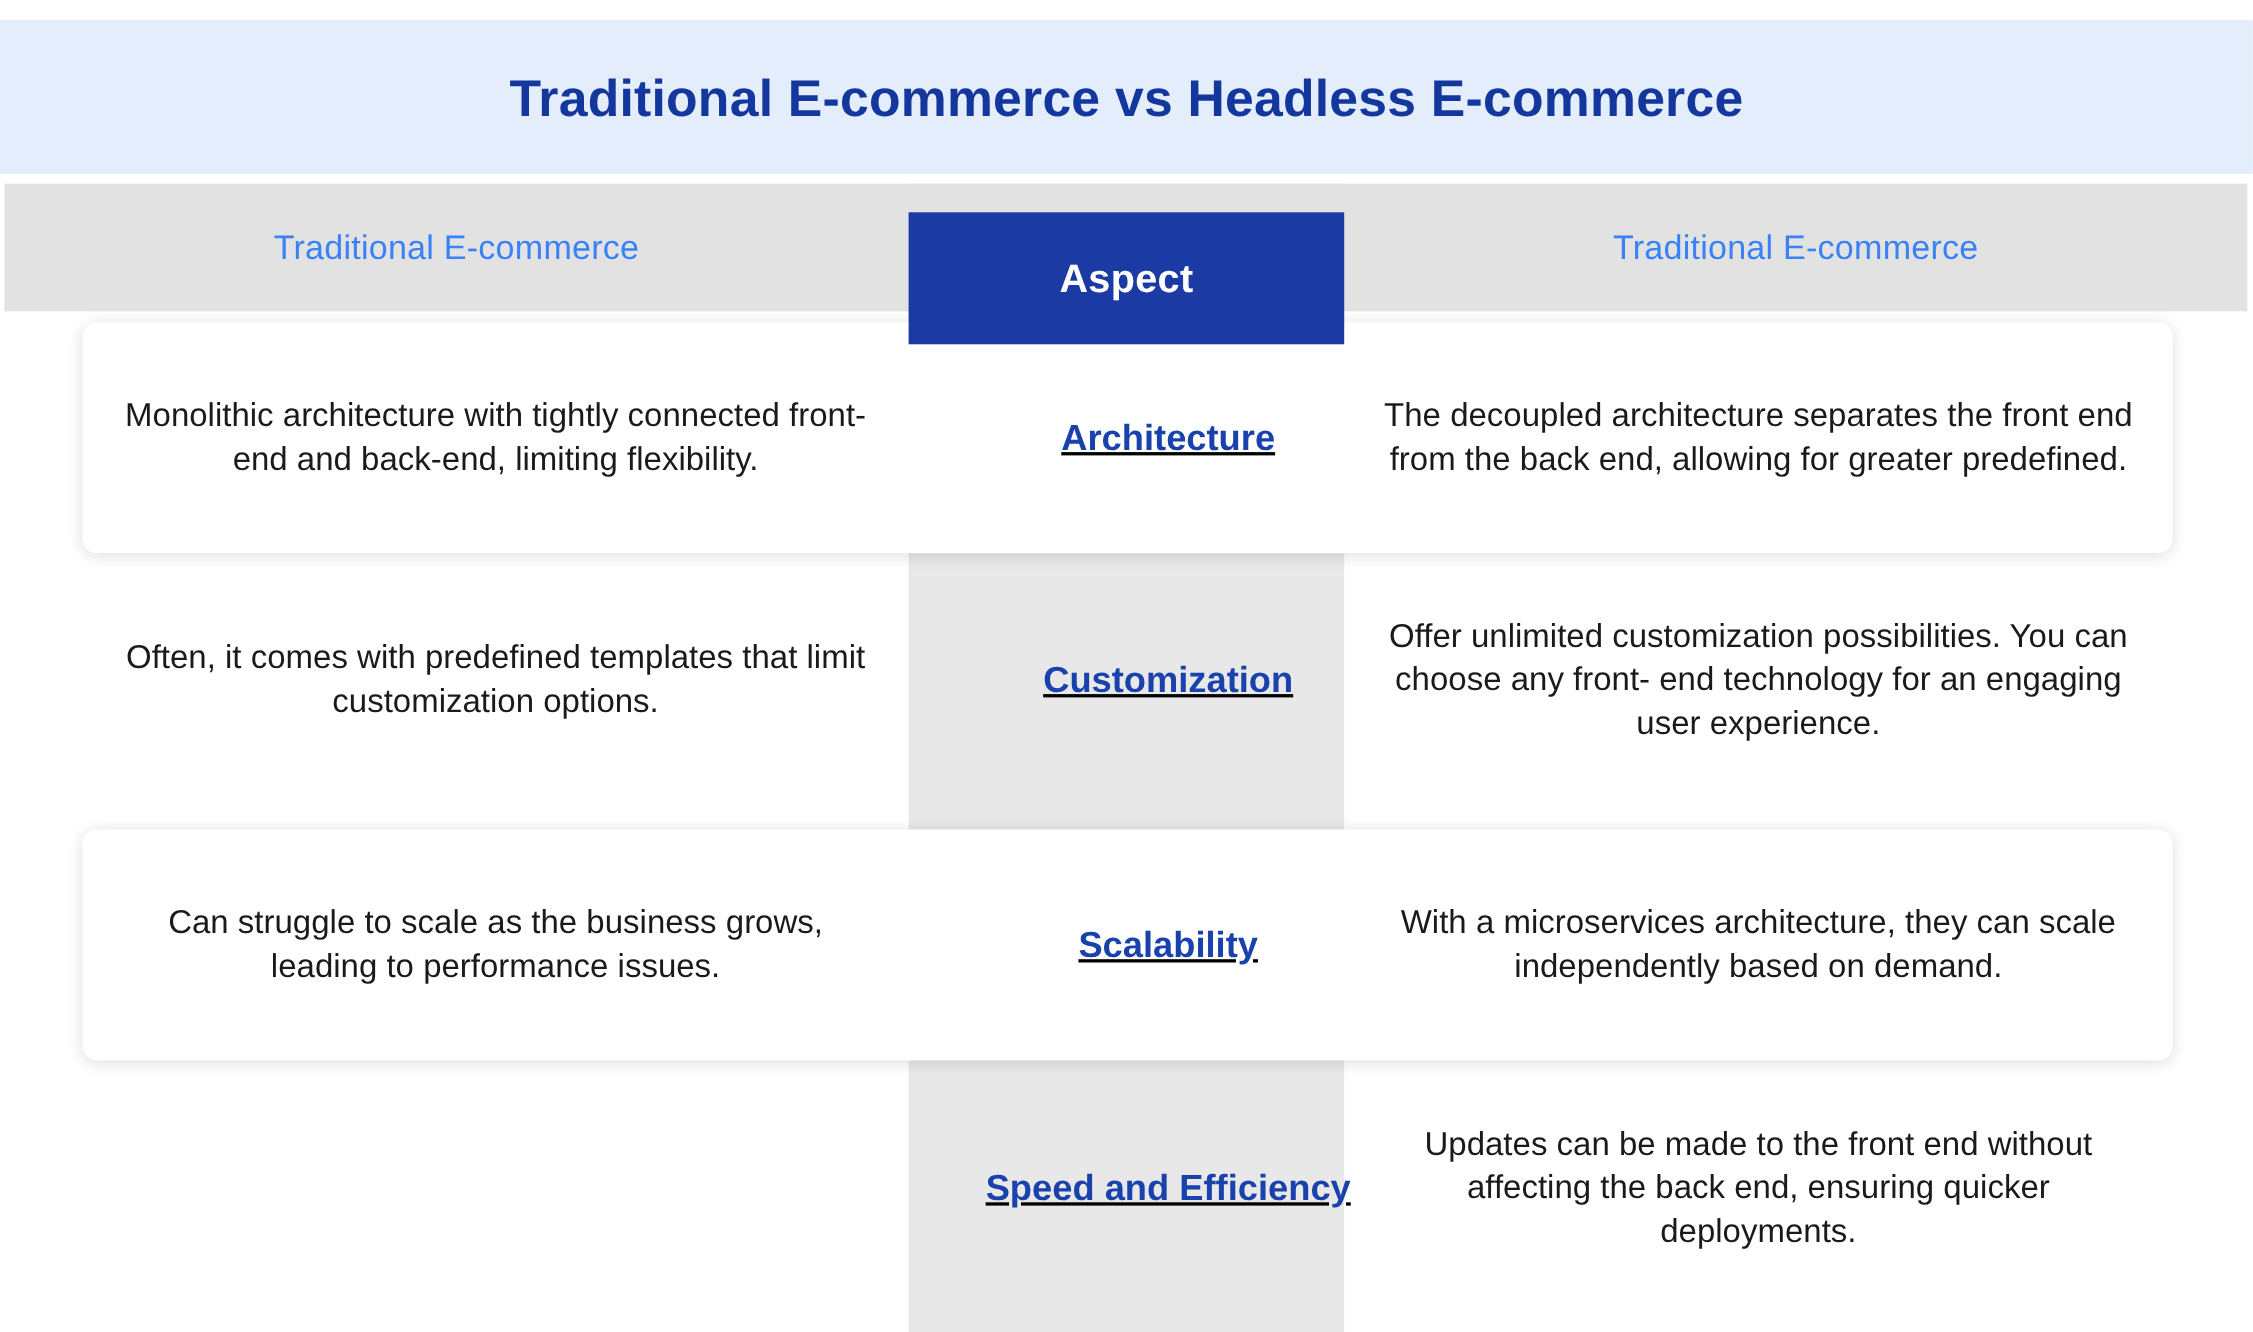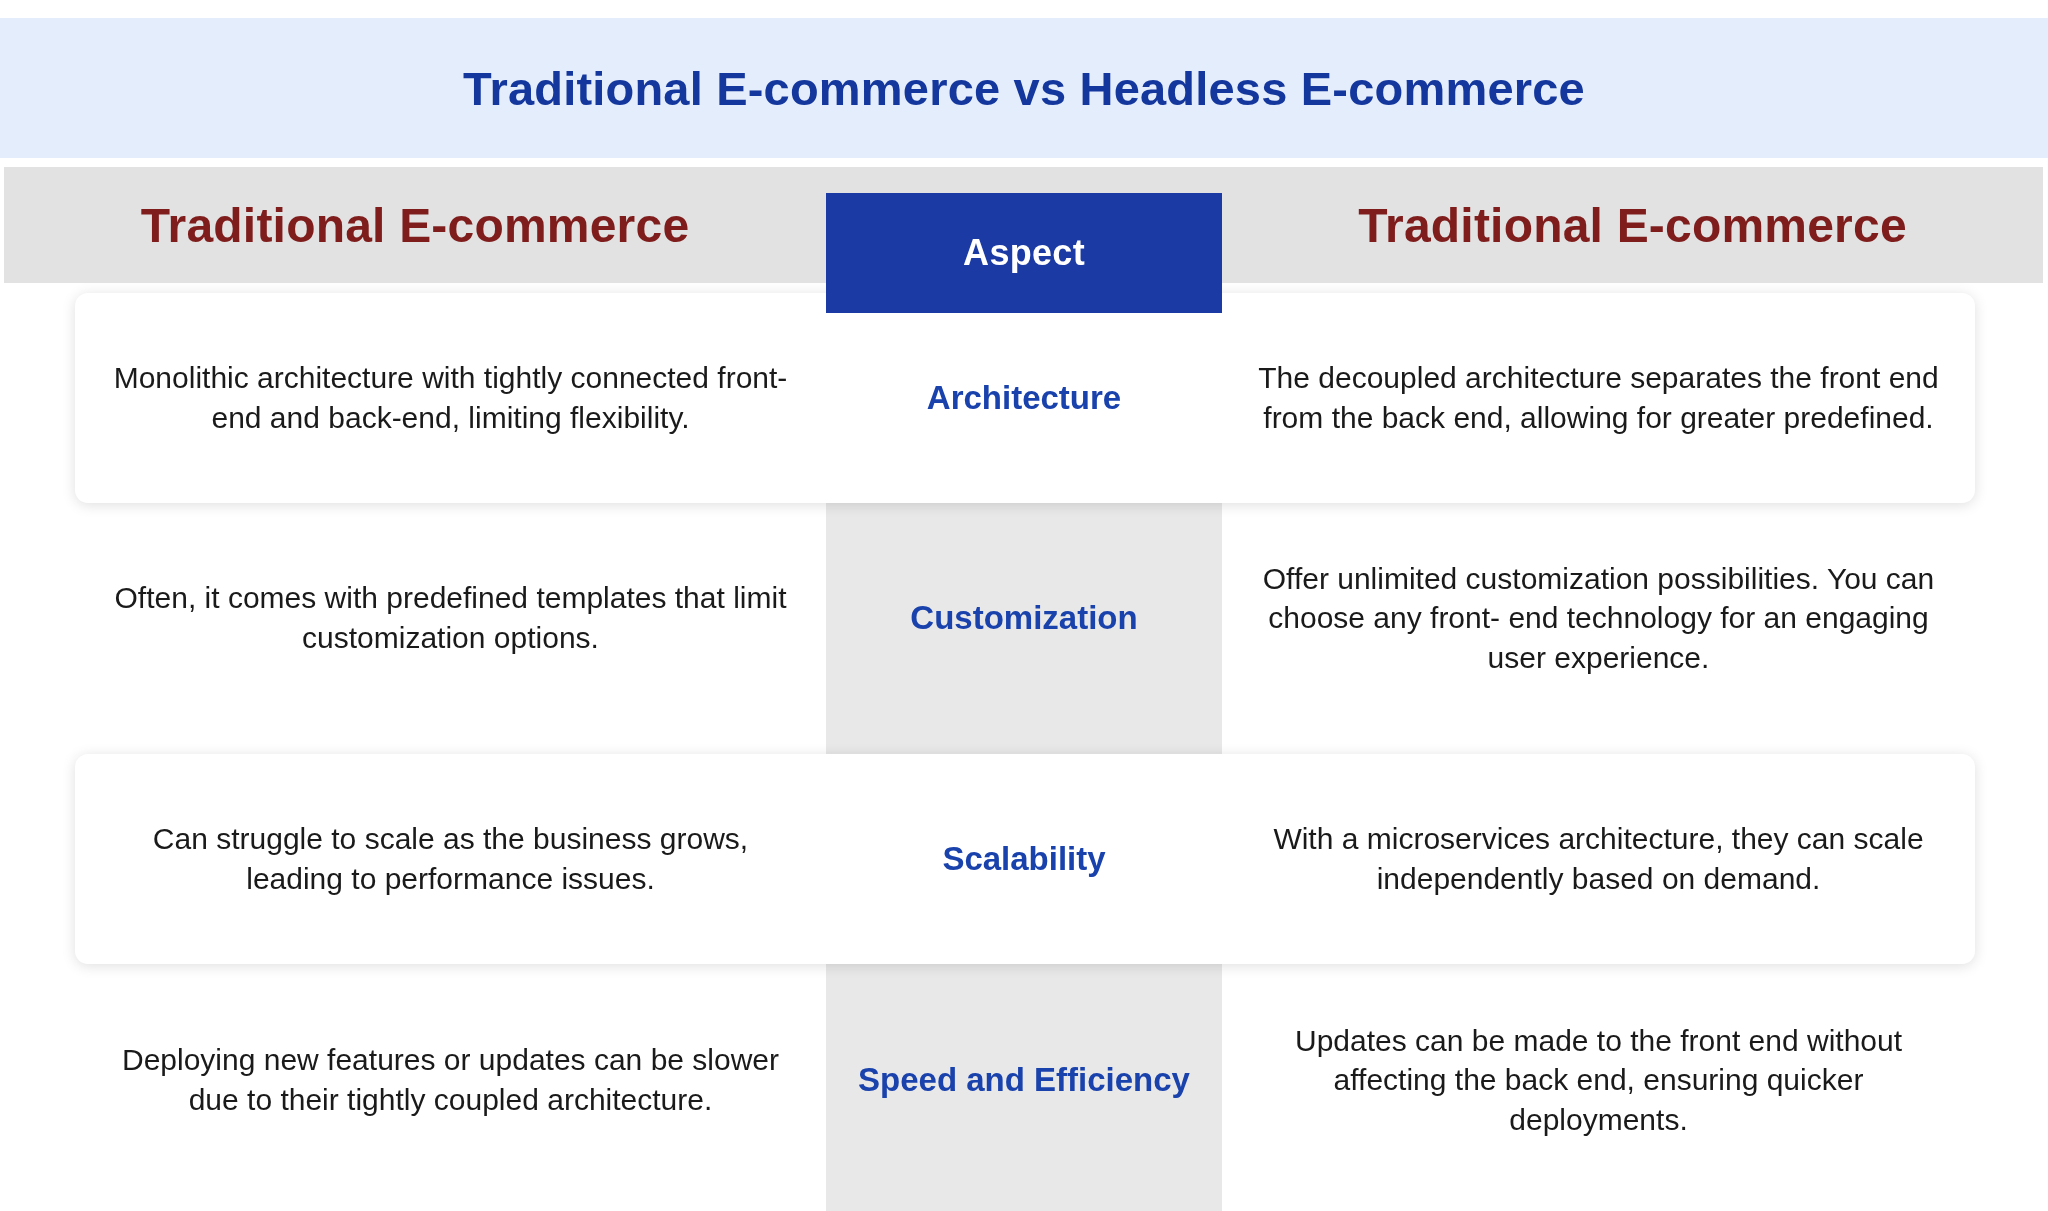--- a/index.html
+++ b/index.html
@@ -46,21 +46,21 @@
   .header-aspect-label {
     color:#ffffff; font-size:36px; font-weight:bold; letter-spacing:.3px;
   }
   .header-cell {
     position:absolute; top:27px; height:116px; z-index:3;
     display:flex; align-items:center; justify-content:center;
   }
   .header-cell.left  { left:4px;    width:822px; }
   .header-cell.right { left:1222px; width:821px; }
   .header-cell-label {
-    font-size:48px; color:#7f1d1d; font-weight:bold;
+    font-size:31px; color:#3b82f6; font-weight:normal;
     font-stretch:condensed; letter-spacing:.2px; white-space:nowrap;
   }
 
   
   .row {
     position:absolute; left:0; width:2048px; z-index:3;
   }
   .row-card {
     position:absolute; left:75px; width:1900px; top:0; height:100%;
     background:#ffffff; border-radius:13px;
@@ -68,21 +68,21 @@
     z-index:3;
   }
 
   .cell {
     position:absolute; top:0; height:100%; z-index:5;
     display:flex; align-items:center; justify-content:center;
     padding:0 26px;
   }
   .cell.left  { left:75px;   width:751px; }
   .cell.right { left:1222px; width:753px; }
-  .cell.mid   { left:826px;  width:396px; }
+  .cell.mid   { left:864px;  width:396px;text-decoration:underline; }
 
   .cell-text {
     font-size:30px; line-height:1.32; color:#1a1a1a;
     text-align:center; font-stretch:condensed;
   }
   .aspect-text {
     font-size:33px; line-height:1.22; color:#1a42ad;
     font-weight:bold; text-align:center;
   }
 </style>
@@ -144,23 +144,20 @@
     <div class="cell mid">
       <span class="aspect-text">Scalability</span>
     </div>
     <div class="cell right">
       <span class="cell-text">With a microservices architecture, they can scale independently based on demand.</span>
     </div>
   </div>
 
   <div class="row plain" style="top:840px;height:200px;">
 
-    <div class="cell left">
-      <span class="cell-text">Deploying new features or updates can be slower due to their tightly coupled architecture.</span>
-    </div>
     <div class="cell mid">
       <span class="aspect-text">Speed and Efficiency</span>
     </div>
     <div class="cell right">
       <span class="cell-text">Updates can be made to the front end without affecting the back end, ensuring quicker deployments.</span>
     </div>
   </div>
 
 </div>
 

